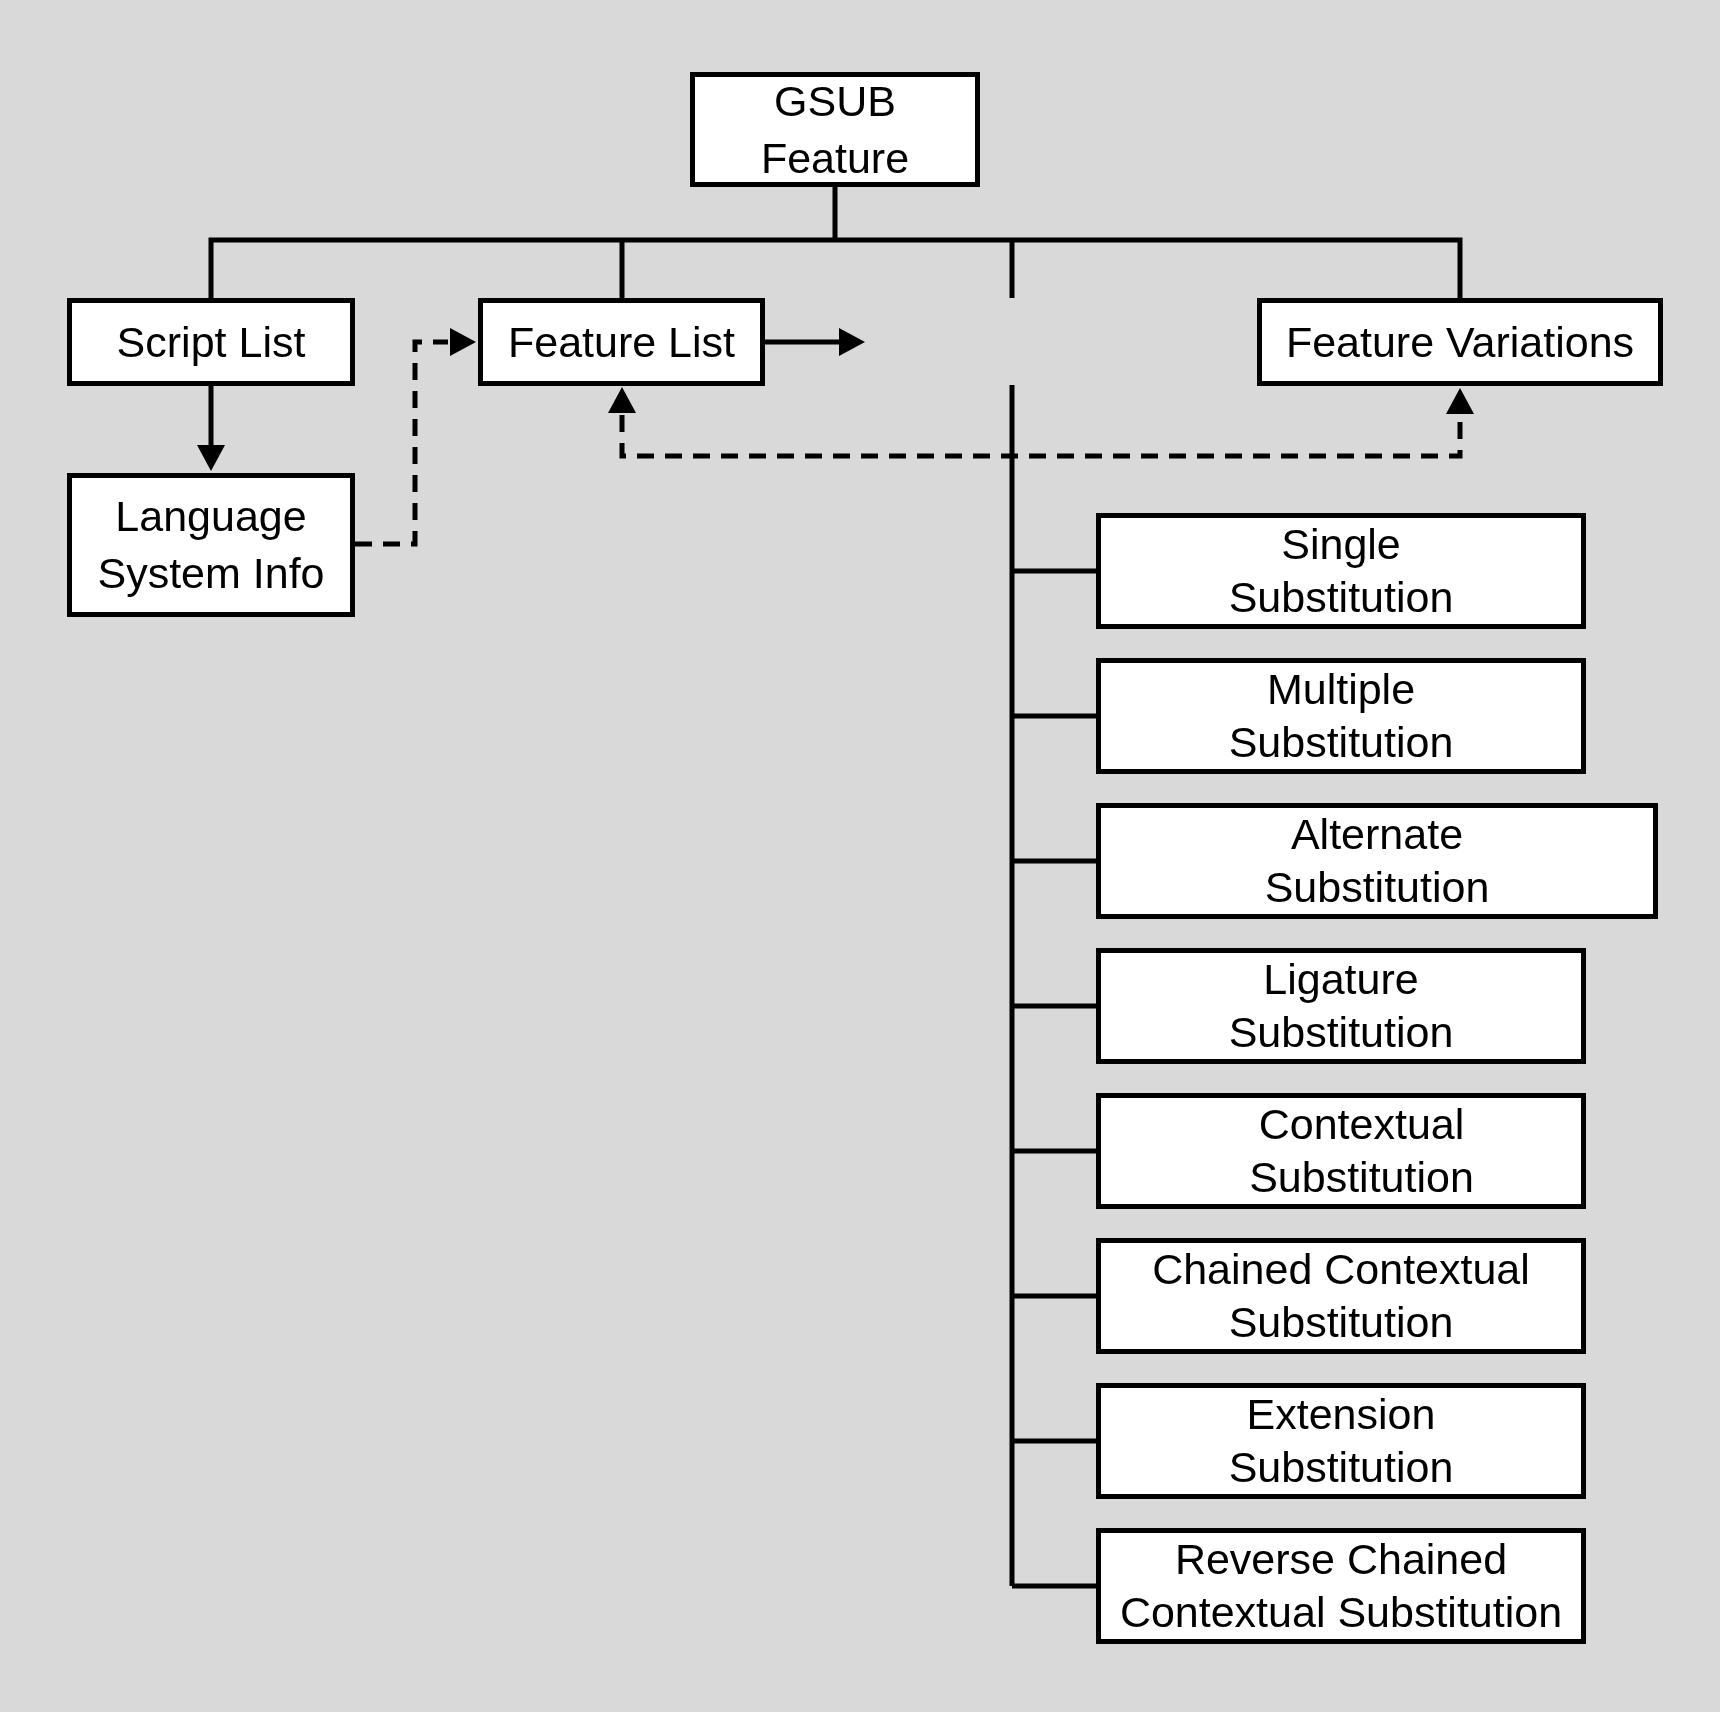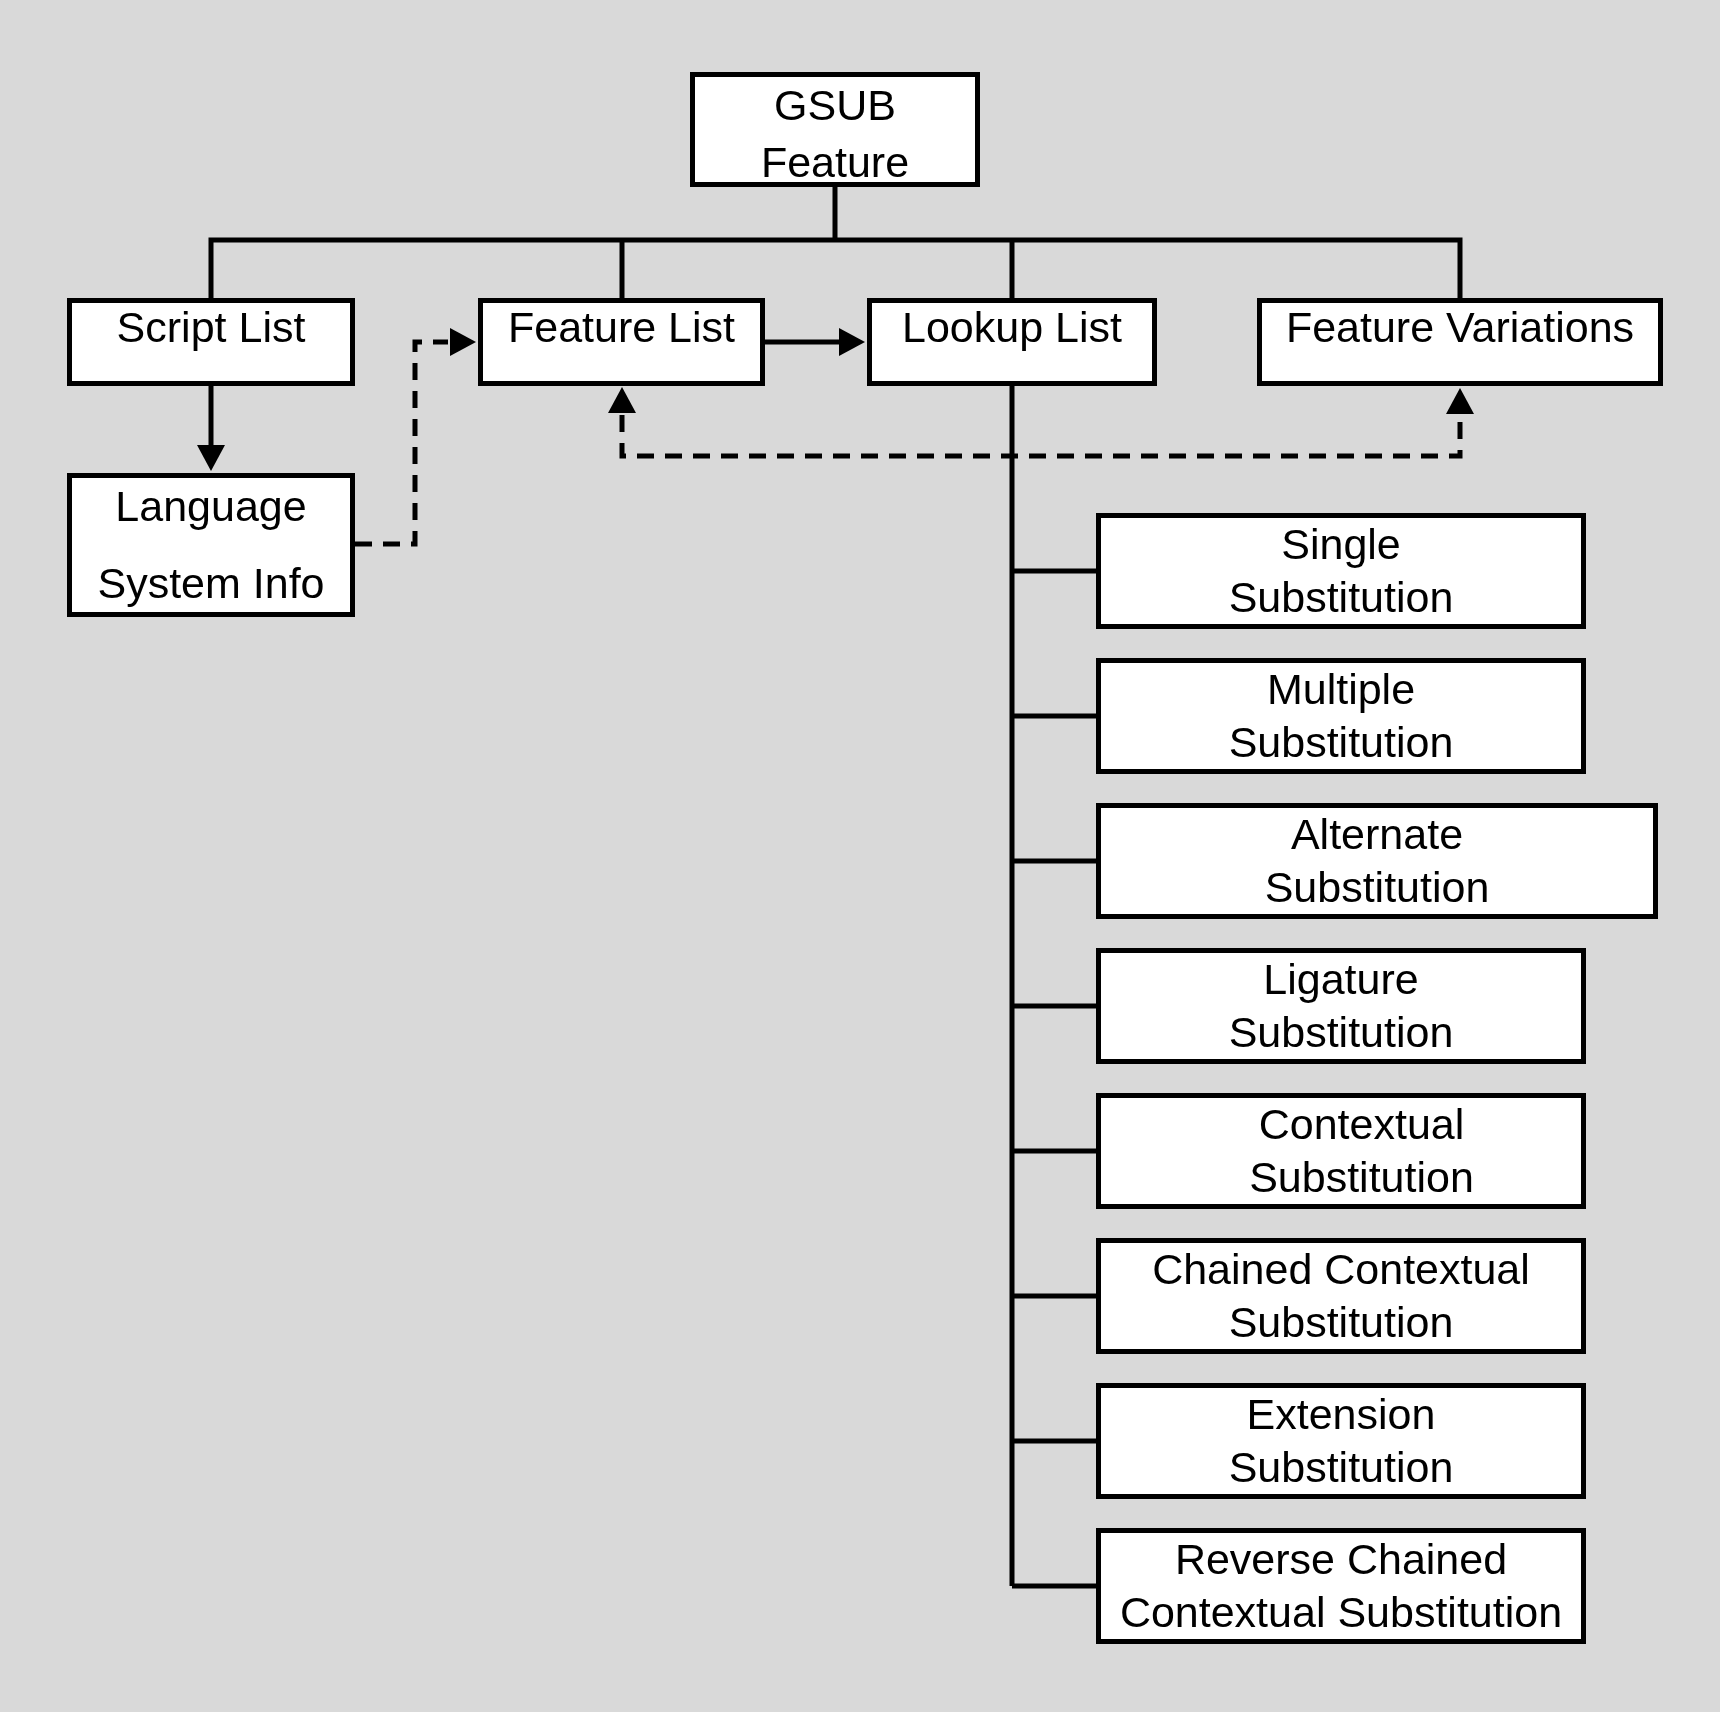--- a/index.html
+++ b/index.html
@@ -24,21 +24,21 @@
     top: 0;
   }
   .box {
     position: absolute;
     box-sizing: border-box;
     background: #ffffff;
     border: 5px solid #000000;
     display: flex;
     flex-direction: column;
     align-items: center;
-    justify-content: space-between;
+    justify-content: center;
     text-align: center;
     color: #000000;
     font-size: 43px;
     z-index: 2;
   }
   .box span { display: block; white-space: nowrap; }
   .lh-main span { line-height: 57px; }
   .lh-type span { line-height: 53px; }
 
   #node-gsub-header          { left: 690px;  top: 72px;  width: 290px; height: 115px; }
@@ -96,23 +96,20 @@
   </div>
 
   <div class="box" id="node-script-list">
     <span>Script List</span>
   </div>
 
   <div class="box" id="node-feature-list">
     <span>Feature List</span>
   </div>
 
-  <div class="box" id="node-lookup-list">
-    <span>Lookup List</span>
-  </div>
 
   <div class="box" id="node-feature-variations">
     <span>Feature Variations</span>
   </div>
 
   <div class="box lh-main" id="node-language-system-info">
     <span>Language</span>
     <span>System Info</span>
   </div>
 

